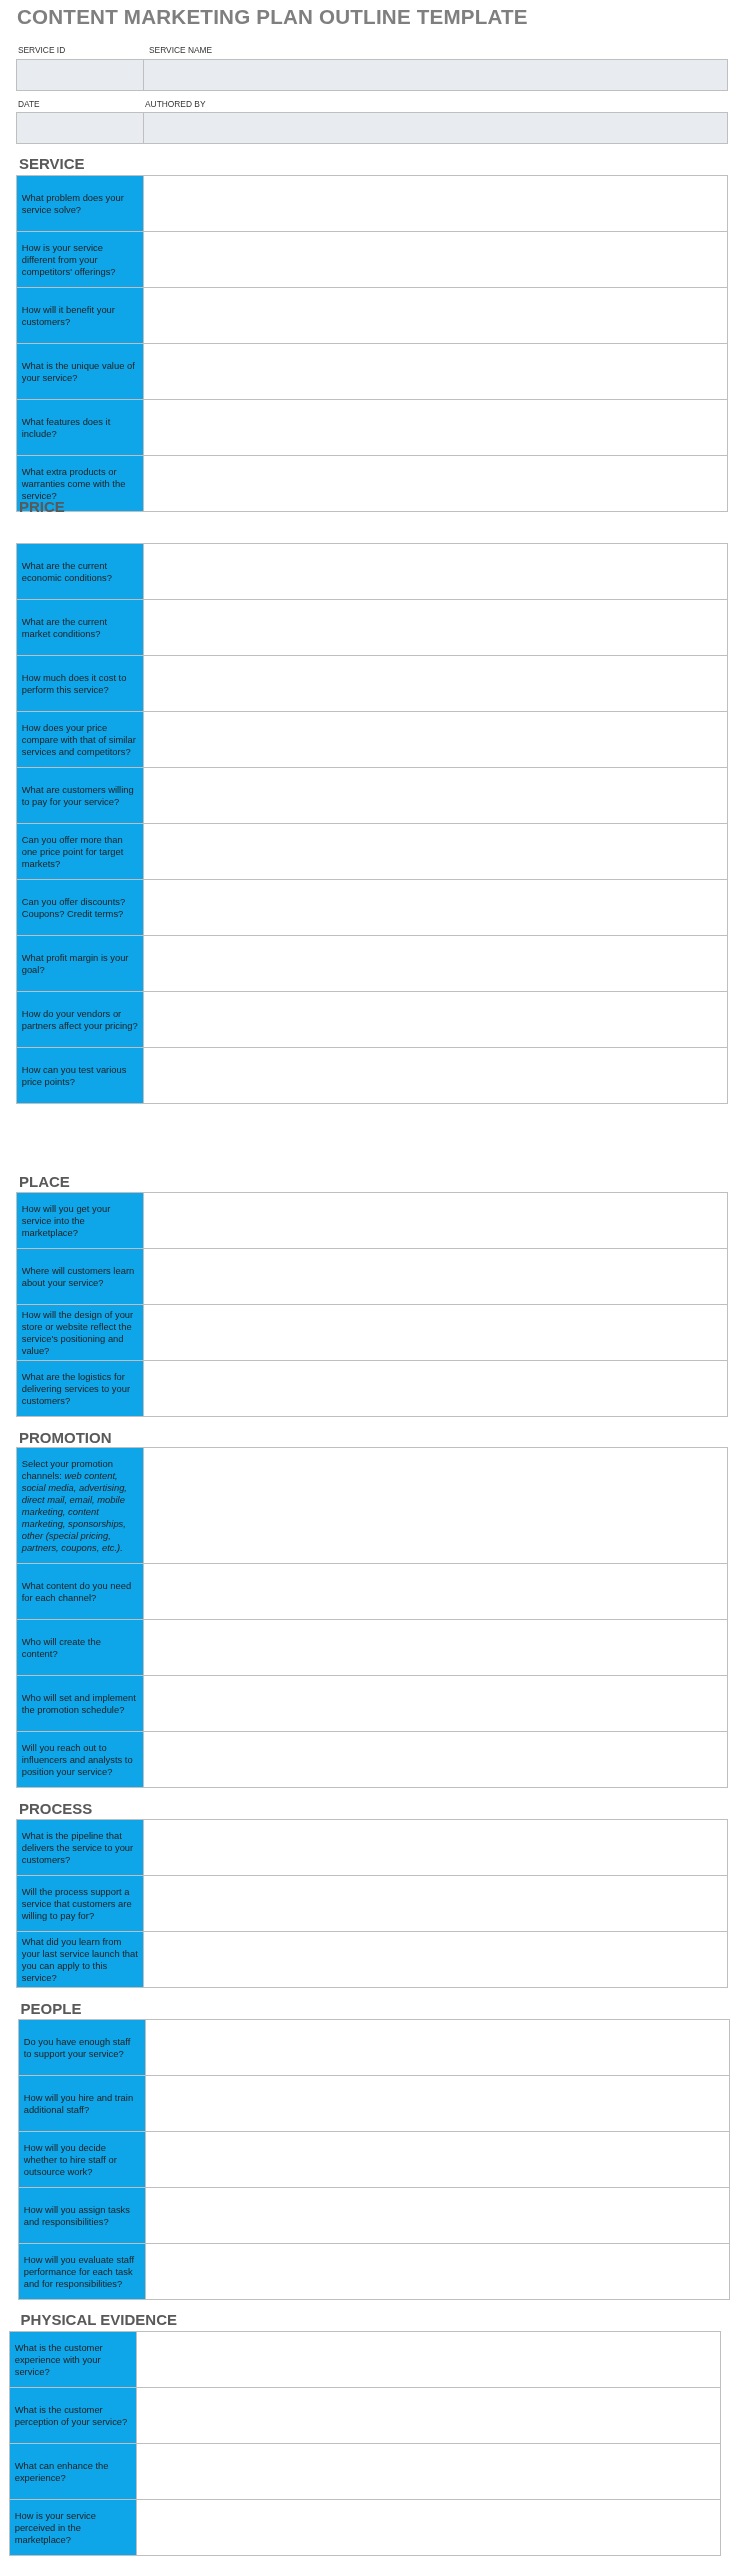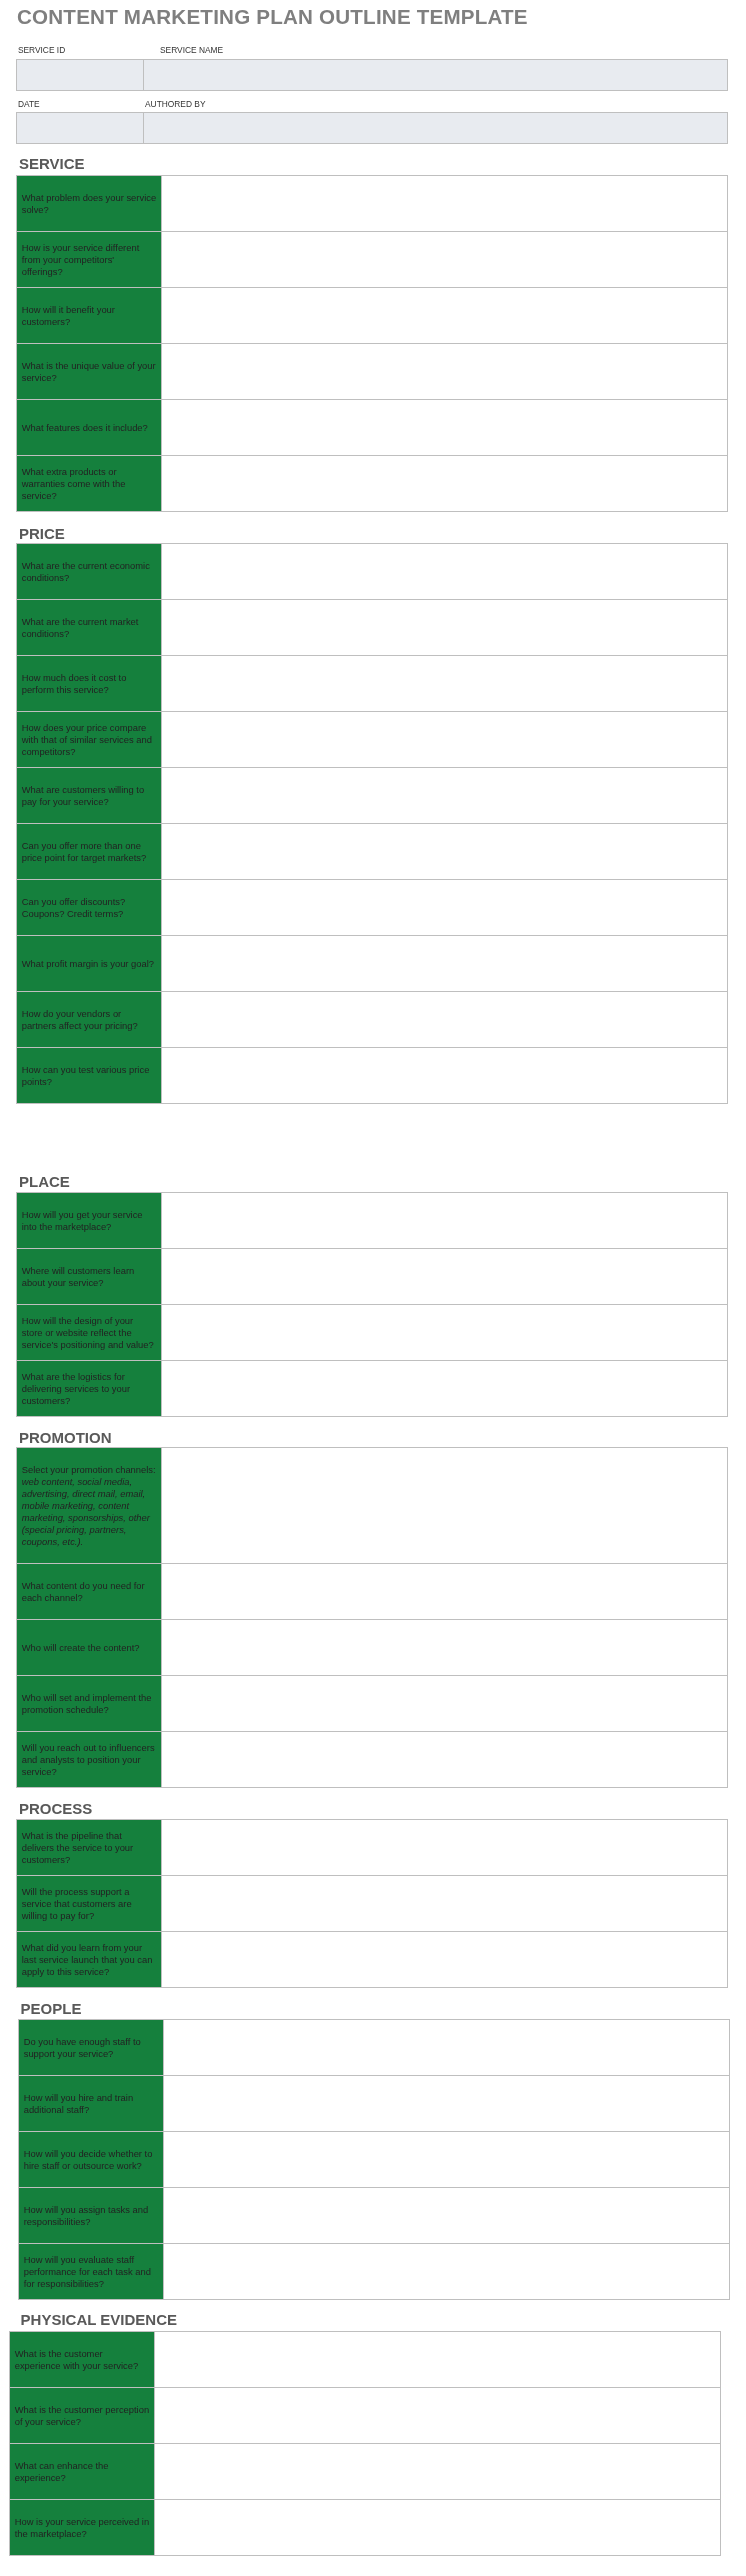--- a/index.html
+++ b/index.html
@@ -6,32 +6,32 @@
   body { width: 747px; height: 2576px; position: relative; font-family: "Liberation Sans", sans-serif; color: #222; }
   .title { position: absolute; left: 17px; top: 4.7px; font-size: 20.6px; font-weight: bold; color: #7f7f7f; letter-spacing: 0.2px; white-space: nowrap; }
   .hdr-labels { position: absolute; left: 16px; width: 712px; height: 13px; font-size: 8.4px; color: #333; }
   .hdr-labels span { position: absolute; top: 0; white-space: nowrap; }
   .hdr-box { position: absolute; left: 16px; width: 712px; height: 32px; box-sizing: border-box; border: 0.9px solid #bfbfbf; border-bottom: 1.9px solid #bfbfbf; background: #e8ebf0; }
   .hdr-box .divider { position: absolute; left: 126px; top: 0; bottom: 0; width: 0.9px; background: #bfbfbf; }
   .section-title { position: absolute; font-size: 15px; font-weight: bold; color: #595959; white-space: nowrap; }
   table.q { position: absolute; width: 712px; border-collapse: collapse; table-layout: fixed; }
   table.q td { border: 0.9px solid #bfbfbf; padding: 0 4.7px; vertical-align: middle; box-sizing: border-box; }
   table.q tr:last-child td { border-bottom: 1.9px solid #bfbfbf; }
-  table.q td.qcell { width: 145px; background: #15803d; font-size: 9.4px; line-height: 12px; color: #222; }
+  table.q td.qcell { width: 127px; background: #0ea5e9; font-size: 9.4px; line-height: 12px; color: #222; }
   table.q td.acell { background: #ffffff; }
   .italic { font-style: italic; }
 </style>
 </head>
 <body>
 
 <div class="title">CONTENT MARKETING PLAN OUTLINE TEMPLATE</div>
 
 <div class="hdr-labels" style="top:45px;">
   <span style="left:1.9px;">SERVICE ID</span>
-  <span style="left:144px;">SERVICE NAME</span>
+  <span style="left:133px;">SERVICE NAME</span>
 </div>
 <div class="hdr-box" style="top:59px;">
   <div style="position:absolute;left:0;top:0;width:126px;height:100%;"></div>
   <div class="divider"></div>
   <div style="position:absolute;left:127px;top:0;right:0;height:100%;"></div>
 </div>
 
 <div class="hdr-labels" style="top:99px;">
   <span style="left:1.9px;">DATE</span>
   <span style="left:129px;">AUTHORED BY</span>
@@ -65,21 +65,21 @@
         <td class="qcell">What features does it include?</td>
         <td class="acell"></td>
       </tr>
   <tr style="height:56px;">
         <td class="qcell">What extra products or warranties come with the service?</td>
         <td class="acell"></td>
       </tr>
 </tbody>
   </table>
 
-<div class="section-title" style="left:19px;top:525px;">PRICE</div>
+<div class="section-title" style="left:19px;top:498px;">PRICE</div>
 <table class="q" style="left:16px;top:543px;">
   <tbody>
       <tr style="height:56px;">
         <td class="qcell">What are the current economic conditions?</td>
         <td class="acell"></td>
       </tr>
   <tr style="height:56px;">
         <td class="qcell">What are the current market conditions?</td>
         <td class="acell"></td>
       </tr>

